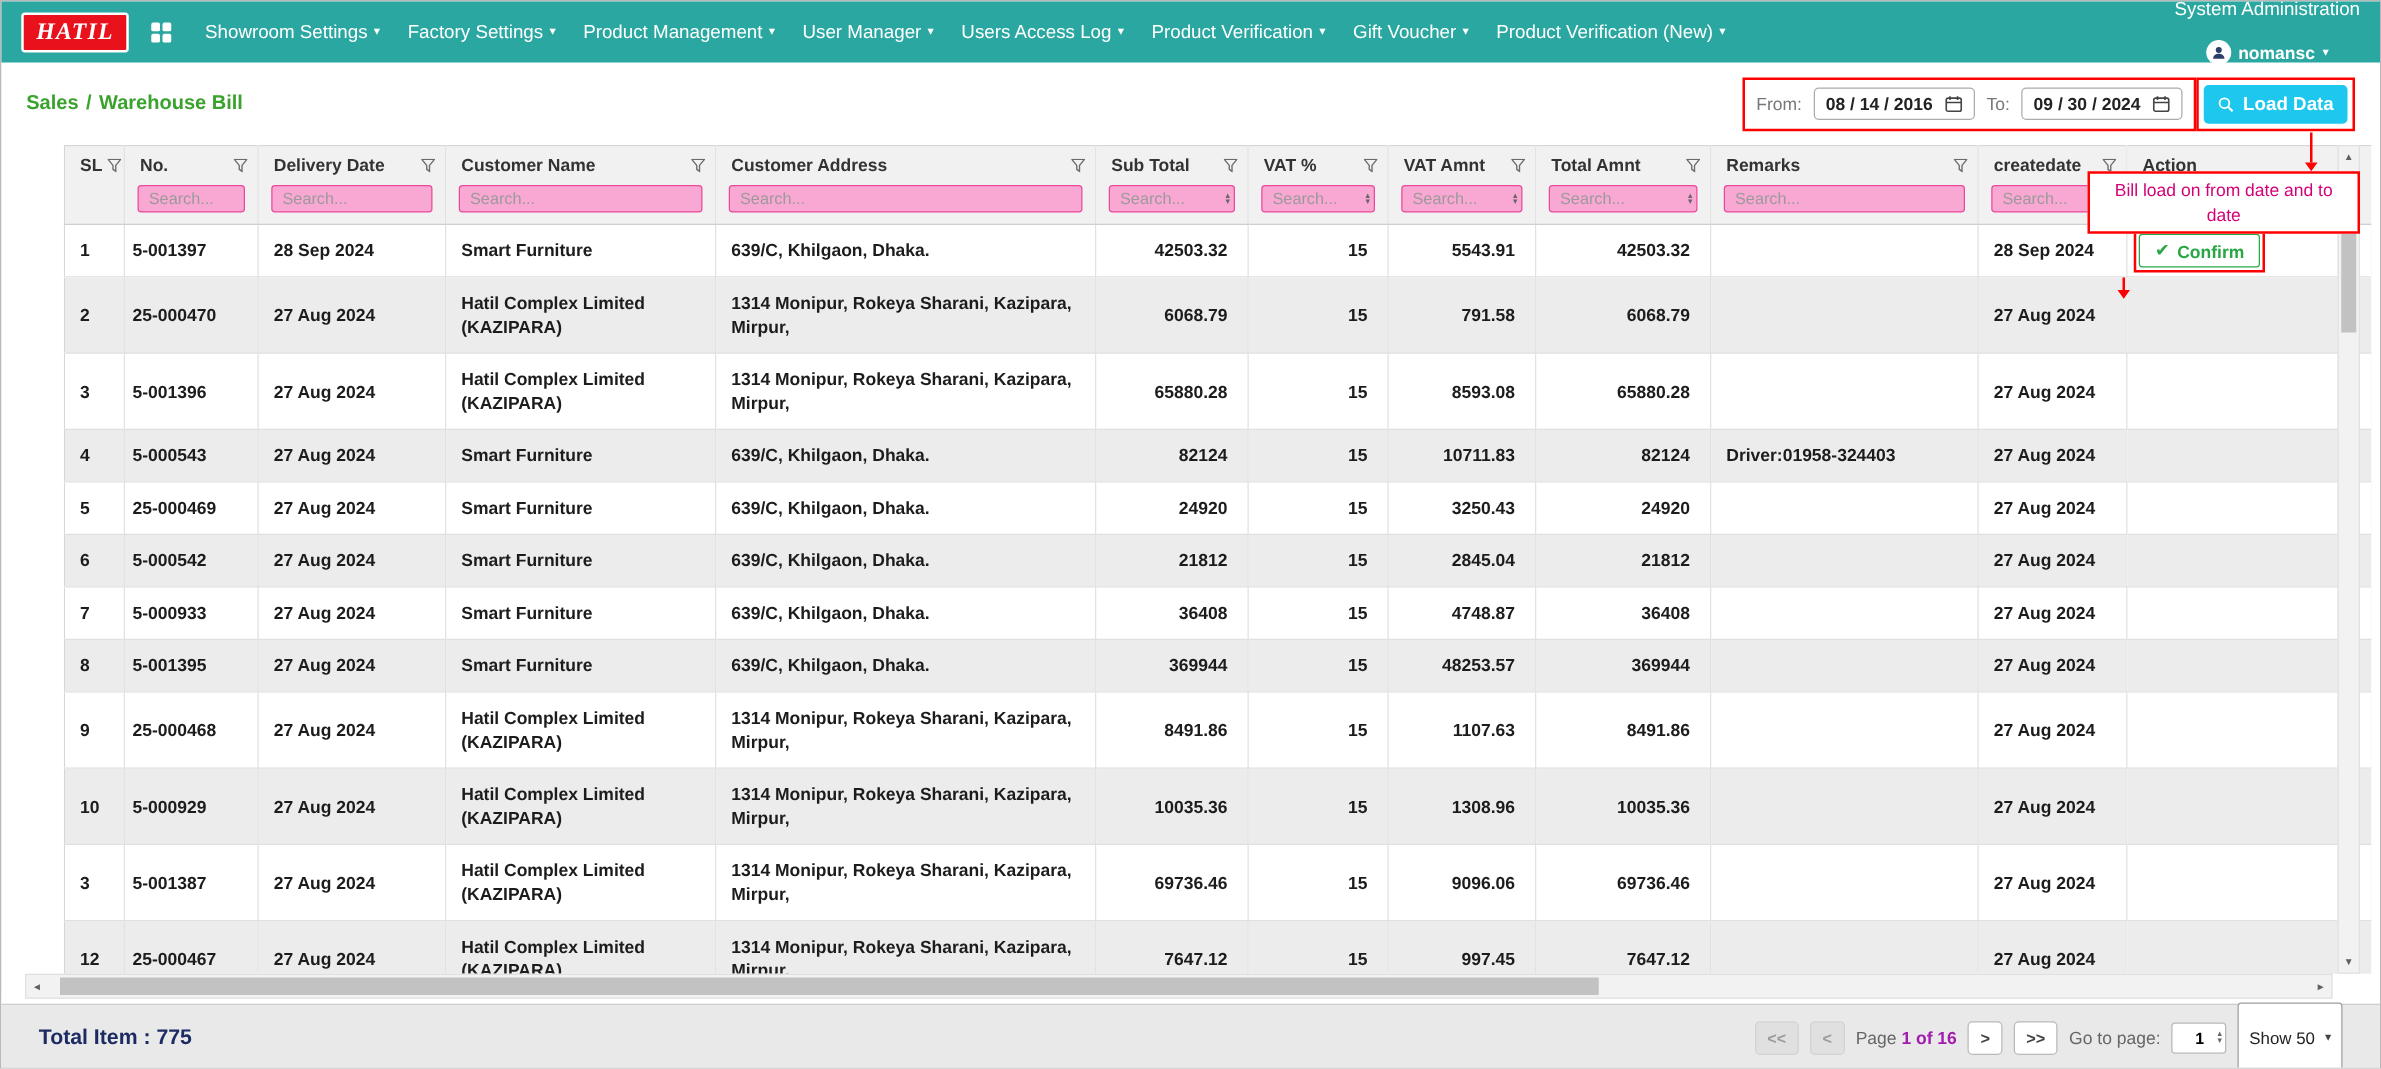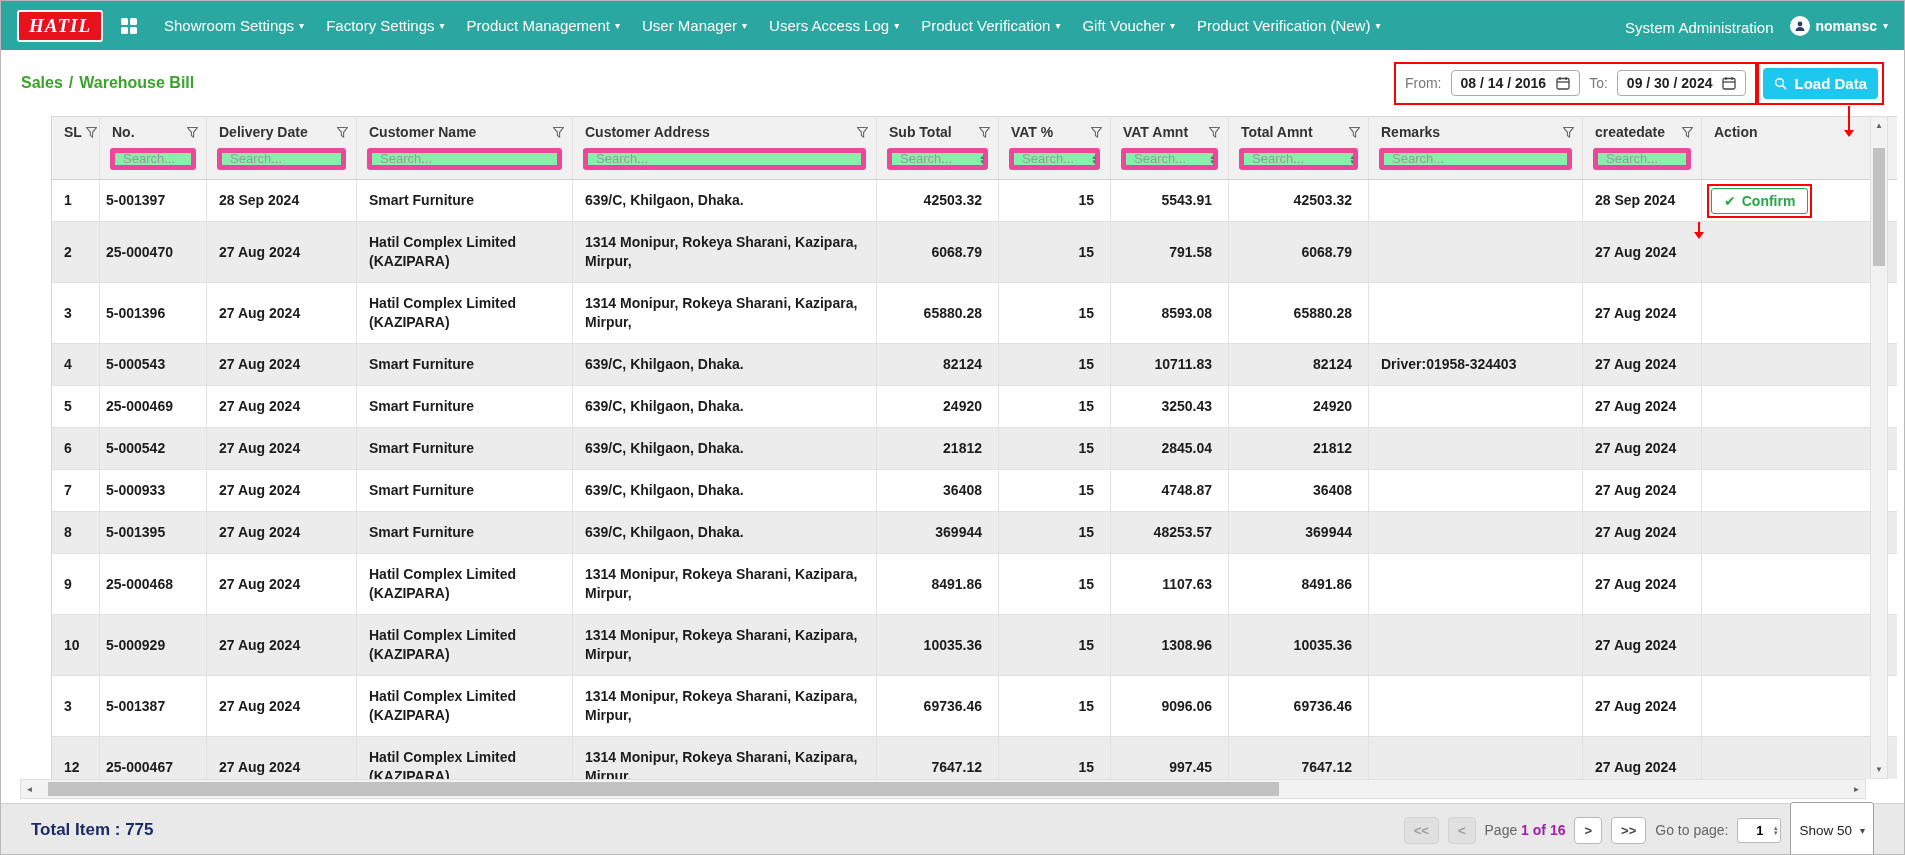--- a/index.html
+++ b/index.html
@@ -7,21 +7,21 @@
   .page{position:relative;width:1905px;height:855px;box-sizing:border-box;border:1px solid #b9b9b9;background:#fff;overflow:hidden;}
 
   
   .navbar{height:49px;background:var(--navbar,#2aa7a0);display:flex;align-items:center;padding:0 16px;box-sizing:border-box;}
   .brand{background:var(--brand_red,#e8111c);color:#fff;font-weight:bold;font-style:italic;font-size:19px;letter-spacing:1px;padding:3px 10px;border:2px solid #fff;border-radius:3px;margin-right:16px;cursor:pointer;font-family:Liberation Serif, serif;}
   .apps-icon{width:16px;height:16px;display:grid;grid-template-columns:7px 7px;grid-template-rows:7px 7px;gap:2px;margin:0 16px 0 2px;cursor:pointer;}
   .apps-icon i{background:#fff;border-radius:1.5px;}
   .nav-menus{display:flex;align-items:flex-start;}
   .nav-item{color:#fff;font-size:15px;padding:0 11px;display:flex;gap:5px;align-items:center;cursor:pointer;white-space:nowrap;}
   .caret{font-size:10px;color:#fff;}
-  .nav-right{margin-left:auto;display:flex;align-items:flex-end;gap:16px;color:#fff;}
+  .nav-right{margin-left:auto;display:flex;align-items:center;gap:16px;color:#fff;flex-direction:column;}
   .nav-link{font-size:15px;cursor:pointer;white-space:nowrap;}
   .user{display:flex;align-items:center;gap:6px;font-weight:bold;font-size:14px;cursor:pointer;}
   .avatar{width:20px;height:20px;border-radius:50%;background:#fff;display:flex;align-items:center;justify-content:center;}
 
   
   .topbar{height:66px;display:flex;align-items:center;justify-content:space-between;padding:0 20px;box-sizing:border-box;}
   .breadcrumb{font-size:16px;font-weight:bold;color:var(--breadcrumb_green,#3aa22d);}
   .breadcrumb .sep{margin:0 6px;}
   .filters{display:flex;align-items:stretch;}
   .red-box{border:2px solid var(--annotation_border,#f00);display:flex;align-items:center;gap:9px;padding:5px 9px;background:#fff;}
@@ -33,21 +33,21 @@
   
   .table-area{position:relative;height:683px;}
   .grid-clip{position:absolute;left:34px;top:0;width:1846px;height:663px;overflow:hidden;margin-left:16px;}
   table{border-collapse:collapse;table-layout:fixed;width:1846px;background:#fff;border:1px solid #d6d6d6;}
   th,td{border-right:1px solid #e2e2e2;box-sizing:border-box;overflow:hidden;}
   thead th{background:#f1f1f1;height:31px;font-size:14px;color:#333;text-align:left;padding:0 8px 0 12px;}
   .th-wrap{display:flex;align-items:center;justify-content:space-between;gap:4px;}
   .funnel{flex:0 0 auto;cursor:pointer;}
   .search-row td{background:#f1f1f1;height:32px;padding:0 10px 9px 10px;border-bottom:1px solid #cfcfcf;}
   .sin{position:relative;}
-  .sin input{width:100%;box-sizing:border-box;height:22px;background:#86efac;border:5px solid #ec4899;border-radius:3px;font-size:13px;padding:0 8px;color:#333;font-family:inherit;}
+  .sin input{width:100%;box-sizing:border-box;height:22px;background:#f9a8d4;border:1px solid #ec4899;border-radius:3px;font-size:13px;padding:0 8px;color:#333;font-family:inherit;}
   .sin input::placeholder{color:#9a9a9a;}
   .sin.num input{padding-right:17px;}
   .spin{position:absolute;right:4px;top:50%;transform:translateY(-50%);display:flex;flex-direction:column;font-size:7px;line-height:5px;color:#666;cursor:pointer;}
   tbody td{font-size:14px;font-weight:bold;color:#1c1c1c;padding:11px 12px;line-height:19px;border-bottom:1px solid #e0e0e0;vertical-align:middle;}
   tbody tr:nth-child(even){background:#ececec;}
   td.num{text-align:right;padding-right:16px;}
   td.sl{padding-left:12px;}
   td.no{padding-left:6px;padding-right:4px;}
   td.action{padding:3px 0 3px 5px;}
   .red-outline{display:inline-block;border:2px solid var(--annotation_border,#f00);padding:2px;background:#fff;}
@@ -561,19 +561,20 @@
         <span class="caret2">▾</span>
       </div>
     </div>
   </div>
 
   <div class="overlay">
     <div class="arrow" style="left:1843px;top:105px">
         <div class="line" style="height:24px"></div>
         <div class="head"></div>
       </div>
+    <div class="ann-box" style="left:1669px;top:136px;width:218px;height:50px">Bill load on from date and to date</div>
     <div class="arrow" style="left:1693px;top:221px">
         <div class="line" style="height:10px"></div>
         <div class="head"></div>
       </div>
   </div>
 
 </div>
 
 </body></html>

